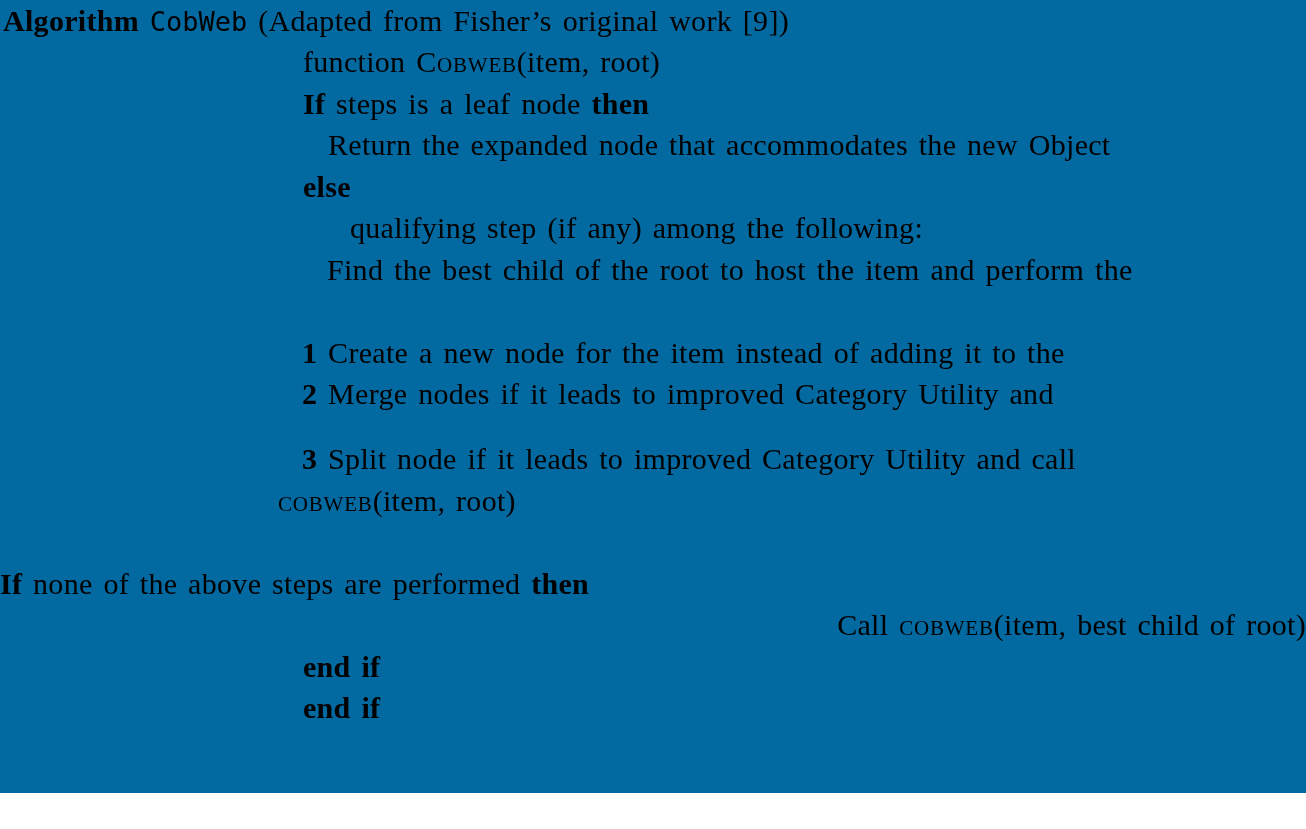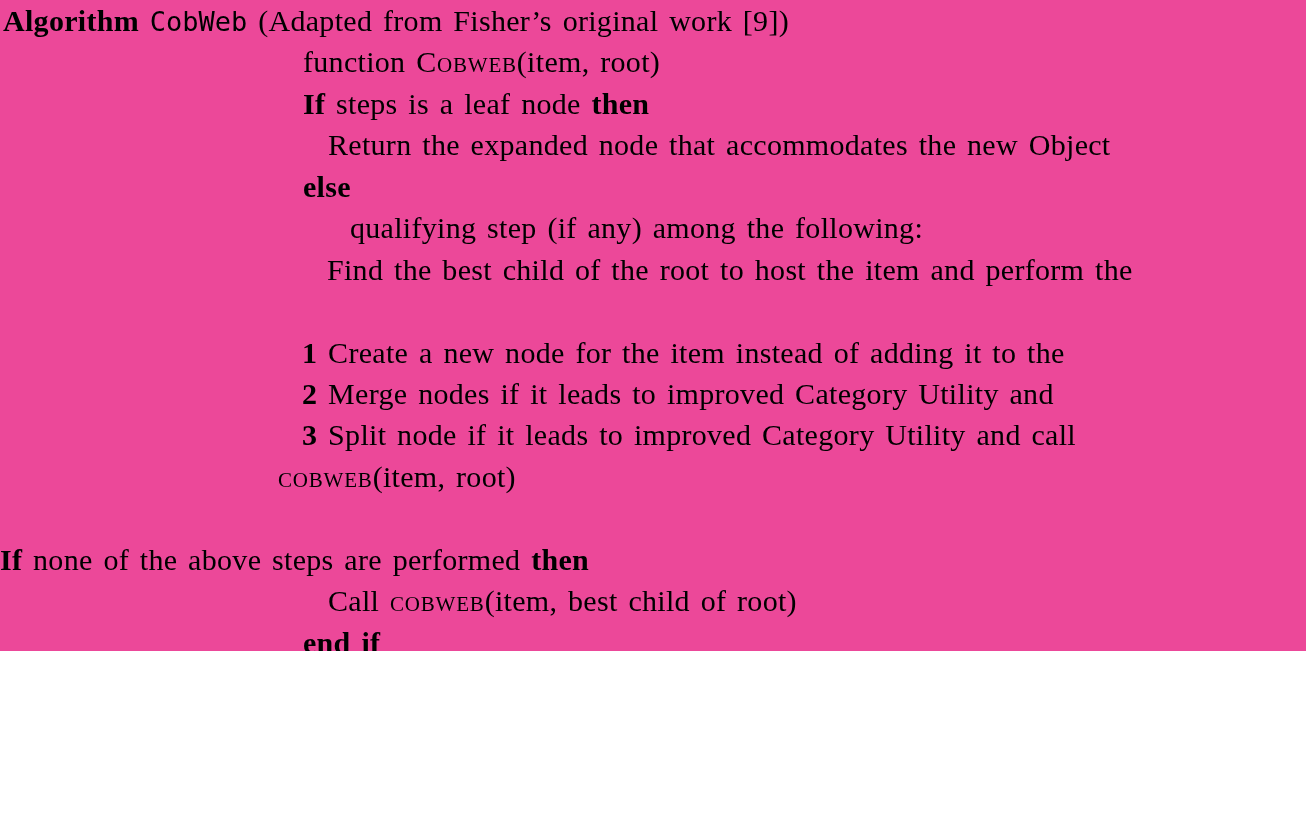--- a/index.html
+++ b/index.html
@@ -3,22 +3,22 @@
 <meta charset="utf-8">
 <style>
   html, body {
     margin: 0;
     padding: 0;
     background: #ffffff;
   }
   .page {
     position: relative;
     width: 1306px;
-    height: 651px;
-    background: #ec4899;
+    height: 793px;
+    background: #0369a1;
     color: #000000;
     overflow: hidden;
     font-family: "Liberation Serif", serif;
     font-size: 30px;
     letter-spacing: 0.3px;
     word-spacing: 3px;
   }
   .code-line {
     height: 41.45px;
     line-height: 41.45px;
@@ -45,21 +45,21 @@
       <div class="code-line" style="padding-left: 3px;"><span class="seg-bold">Algorithm </span><span class="seg-mono">CobWeb</span><span class="seg-normal"> (Adapted from Fisher’s original work [9])</span></div>
       <div class="code-line" style="padding-left: 303px;"><span class="seg-normal">function </span><span class="seg-smallcaps">Cobweb</span><span class="seg-normal">(item, root)</span></div>
       <div class="code-line" style="padding-left: 303px;"><span class="seg-bold">If</span><span class="seg-normal"> steps is a leaf node </span><span class="seg-bold">then</span></div>
       <div class="code-line" style="padding-left: 328px;"><span class="seg-normal">Return the expanded node that accommodates the new Object</span></div>
       <div class="code-line" style="padding-left: 303px;"><span class="seg-bold">else</span></div>
       <div class="code-line" style="padding-left: 350px;"><span class="seg-normal">qualifying step (if any) among the following:</span></div>
       <div class="code-line" style="padding-left: 327px;"><span class="seg-normal">Find the best child of the root to host the item and perform the</span></div>
       <div class="code-line" style="padding-left: 0px;"></div>
       <div class="code-line" style="padding-left: 302px;"><span class="seg-bold">1</span><span class="seg-normal"> Create a new node for the item instead of adding it to the</span></div>
       <div class="code-line" style="padding-left: 302px;"><span class="seg-bold">2</span><span class="seg-normal"> Merge nodes if it leads to improved Category Utility and</span></div>
-      <div class="code-line" style="padding-left: 302px;"><span class="seg-bold">3</span><span class="seg-normal"> Split node if it leads to improved Category Utility and call</span></div>
+      <div class="code-line" style="padding-left: 302px; margin-top: 24px;"><span class="seg-bold">3</span><span class="seg-normal"> Split node if it leads to improved Category Utility and call</span></div>
       <div class="code-line" style="padding-left: 278px;"><span class="seg-smallcaps">cobweb</span><span class="seg-normal">(item, root)</span></div>
       <div class="code-line" style="padding-left: 0px;"></div>
       <div class="code-line" style=""><span class="seg-bold">If</span><span class="seg-normal"> none of the above steps are performed </span><span class="seg-bold">then</span></div>
-      <div class="code-line" style="padding-left: 328px;"><span class="seg-normal">Call </span><span class="seg-smallcaps">cobweb</span><span class="seg-normal">(item, best child of root)</span></div>
+      <div class="code-line" style="padding-left: 328px; text-align: right;"><span class="seg-normal">Call </span><span class="seg-smallcaps">cobweb</span><span class="seg-normal">(item, best child of root)</span></div>
       <div class="code-line" style="padding-left: 303px;"><span class="seg-bold">end if</span></div>
       <div class="code-line" style="padding-left: 303px;"><span class="seg-bold">end if</span></div>
     </div>
 </div>
 
 </body></html>

